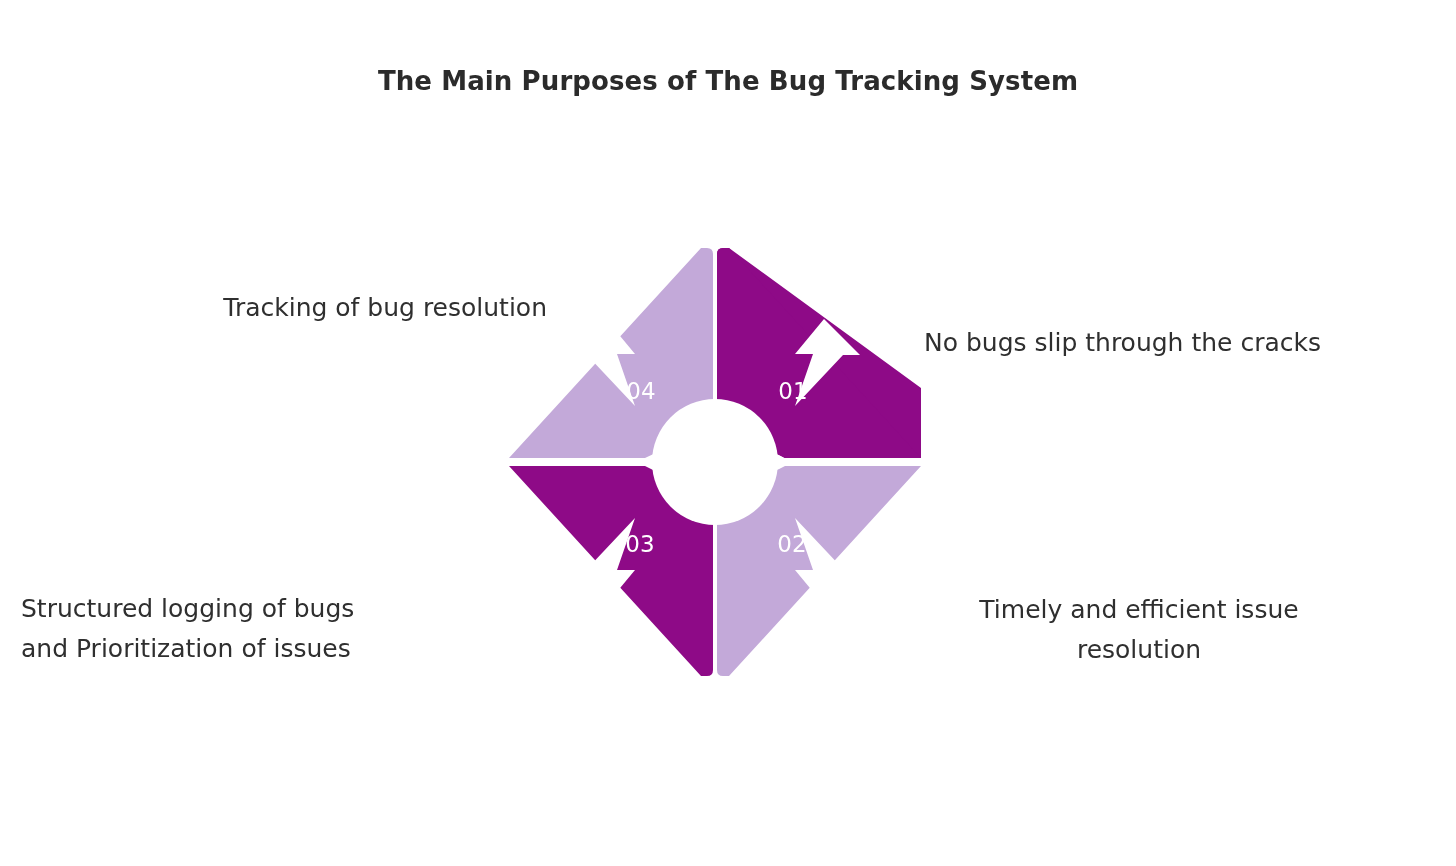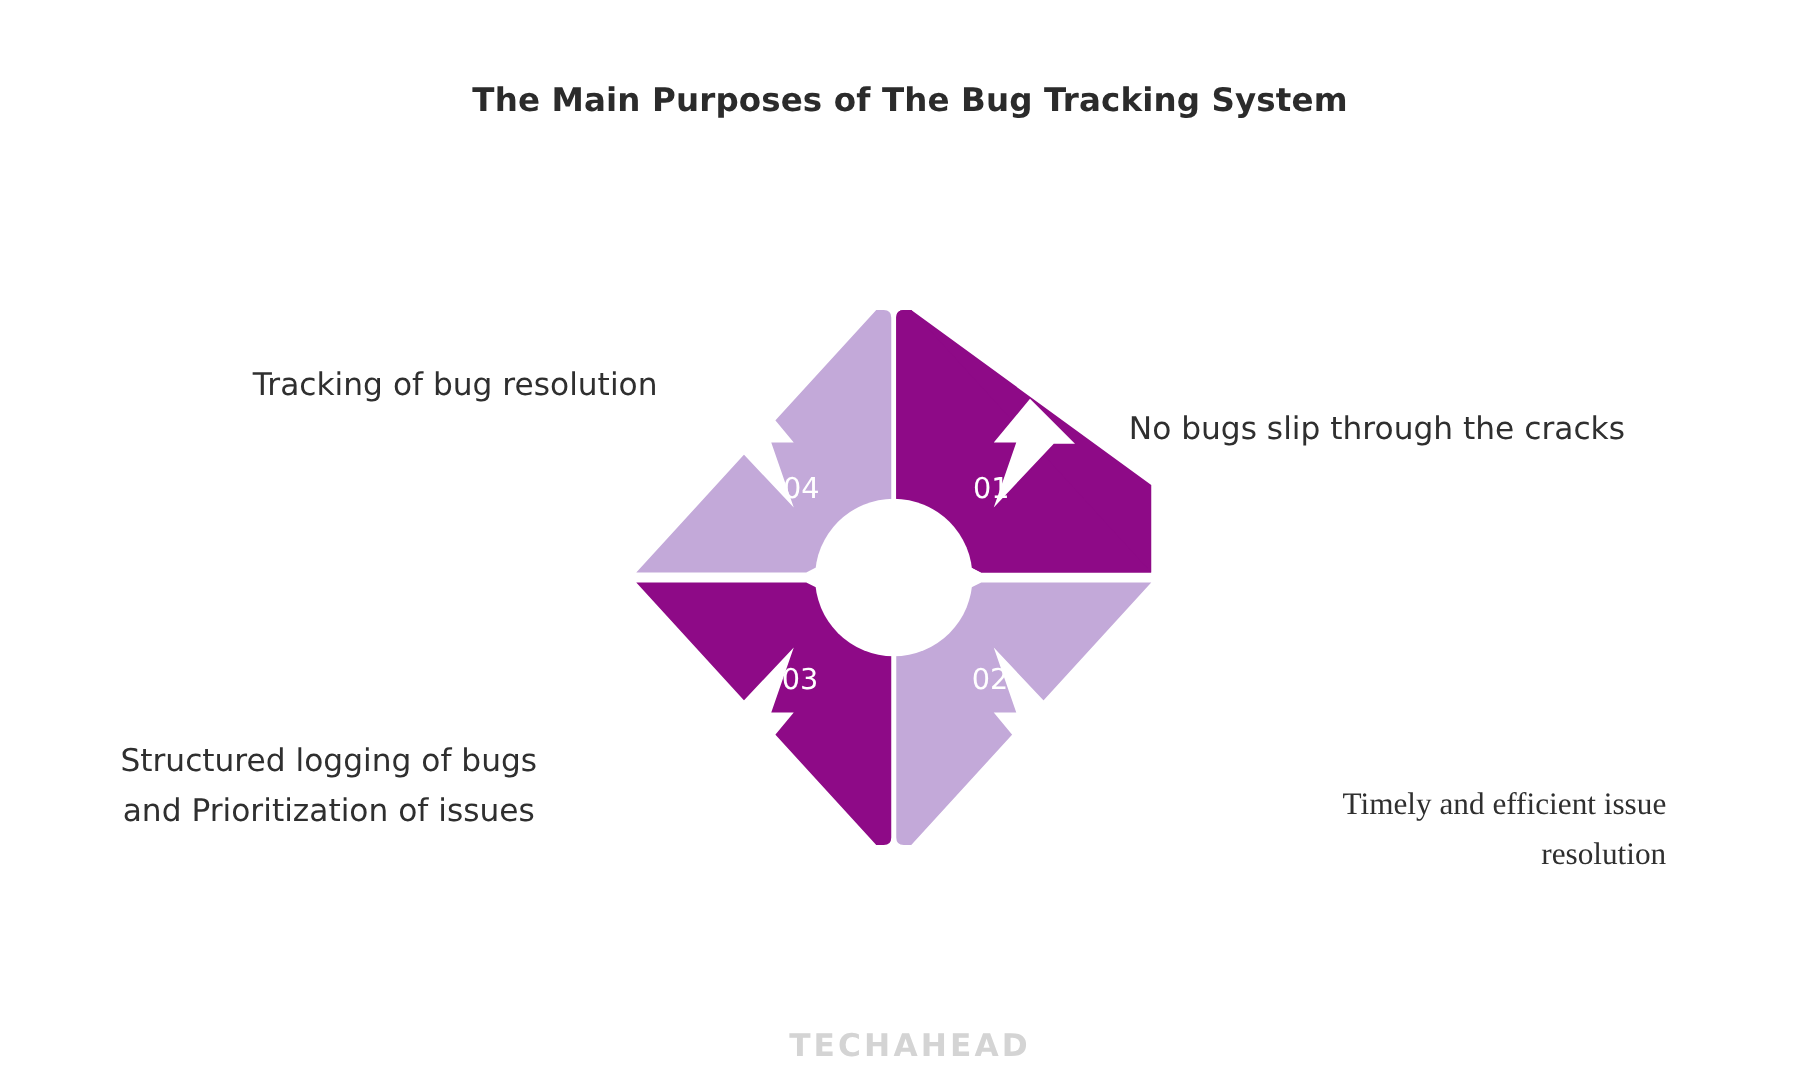--- a/index.html
+++ b/index.html
@@ -57,46 +57,46 @@
   }
 
   
   .label {
     position: absolute;
     font-size: 25px;
     line-height: 40px;
     color: #2f2f2f;
     font-family: "DejaVu Sans", "Liberation Sans", sans-serif;
     white-space: pre-line;
+    padding-left: 21px;
   }
   .label-tl {
     left: 0px;
     top: 288px;
     width: 526px;
     text-align: right;
   }
   .label-tr {
     left: 903px;
     top: 283px;
     width: 470px;
     text-align: left;
     margin-top: 40px;
   }
   .label-bl {
     left: 0px;
     top: 589px;
     width: 526px;
-    text-align: center;
+    text-align: left;
   }
   .label-br {
     left: 903px;
-    top: 624px;
+    top: 590px;
     width: 430px;
-    text-align: right;
-    font-family: Liberation Serif, serif;
+    text-align: center;
   }
 
   
   .watermark {
     position: absolute;
     left: 0;
     top: 822px;
     width: 1456px;
     text-align: center;
     font-size: 25px;
@@ -224,15 +224,14 @@
   <div class="label label-tl">Tracking of bug resolution</div>
 
   <div class="label label-tr">No bugs slip through the cracks</div>
 
   <div class="label label-bl">Structured logging of bugs
 and Prioritization of issues</div>
 
   <div class="label label-br">Timely and efficient issue
 resolution</div>
 
-  <div class="watermark">TECHAHEAD</div>
 
 </div>
 
 </body></html>

